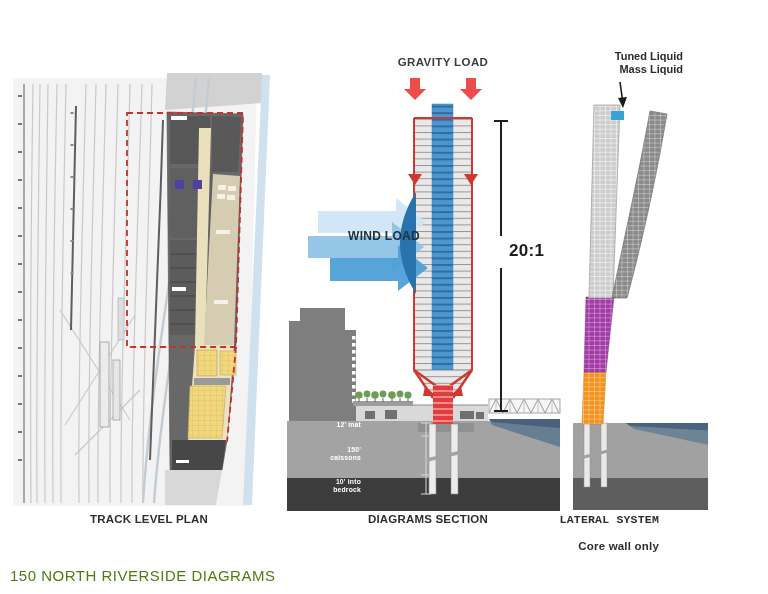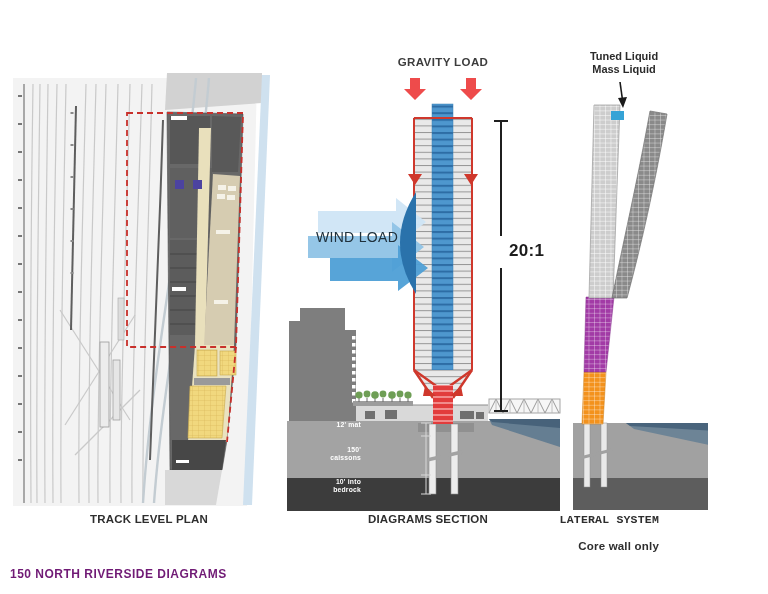--- a/index.html
+++ b/index.html
@@ -3,24 +3,24 @@
 <meta charset="utf-8">
 <style>
   html,body{margin:0;padding:0;background:#fff;}
   .page{position:relative;width:708px;height:594px;background:#ffffff;overflow:hidden;
         font-family:"Liberation Sans","DejaVu Sans",sans-serif;}
   .art{position:absolute;left:0;top:0;}
   .lbl{position:absolute;font-weight:bold;color:#2e2e2e;font-size:11.5px;letter-spacing:.2px;white-space:nowrap;}
   .lbl.right{text-align:center;}
   .title{position:absolute;font-weight:bold;color:#3c3c3c;font-size:11.5px;letter-spacing:.4px;text-align:center;white-space:nowrap;}
   .ratio{position:absolute;font-weight:bold;color:#1c1c1c;font-size:17px;letter-spacing:.3px;margin-left:26px;}
-  .windlbl{position:absolute;font-weight:normal;color:#20313c;font-size:14px;letter-spacing:.3px;z-index:5;}
+  .windlbl{position:absolute;font-weight:bold;color:#20313c;font-size:12px;letter-spacing:.3px;z-index:5;margin-left:32px;}
   .found{position:absolute;color:#ffffff;font-weight:bold;font-size:6.8px;line-height:8px;text-align:right;letter-spacing:.2px;z-index:4;}
-  .caption{position:absolute;color:#701a75;font-size:12px;letter-spacing:.5px;font-weight:bold;}
-  .damperlbl{position:absolute;font-weight:bold;color:#2b2b2b;font-size:11px;line-height:13px;text-align:center;}
+  .caption{position:absolute;color:#4d7c0f;font-size:15px;letter-spacing:.5px;font-weight:normal;}
+  .damperlbl{position:absolute;font-weight:bold;color:#2b2b2b;font-size:11px;line-height:13px;text-align:right;}
 </style>
 </head>
 <body>
 
 <div class="page">
 
 <svg class="art" width="768" height="594" viewBox="0 0 768 594">
   <defs>
     <pattern id="floorsP" patternUnits="userSpaceOnUse" width="12" height="6.6">
       <rect width="12" height="6.6" fill="#e9e9e9"></rect>

